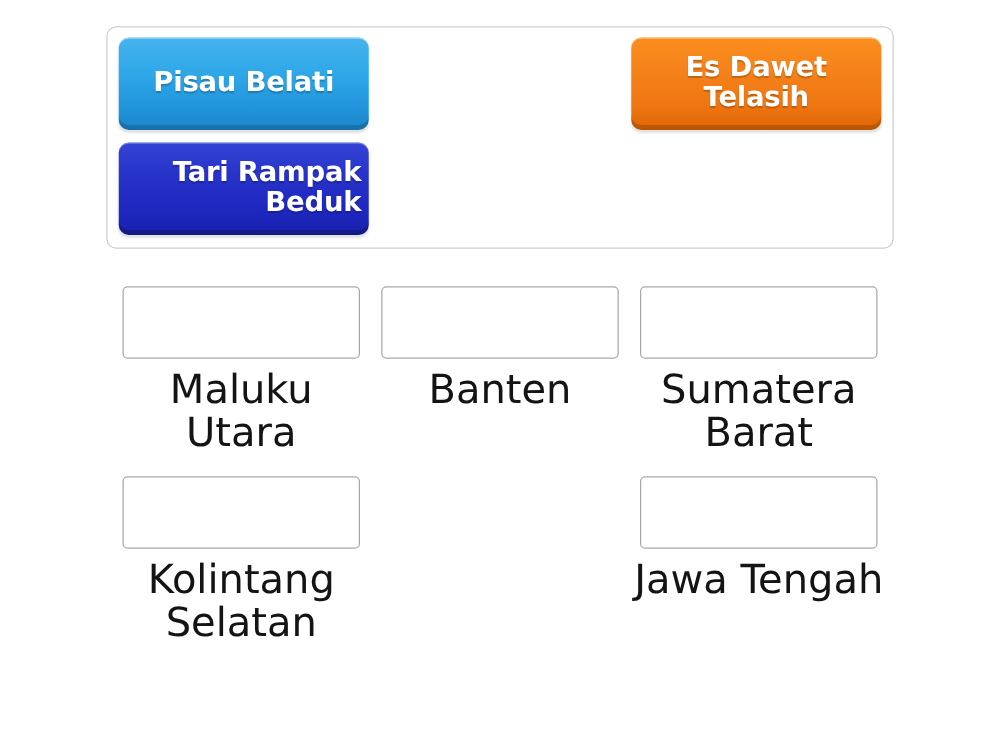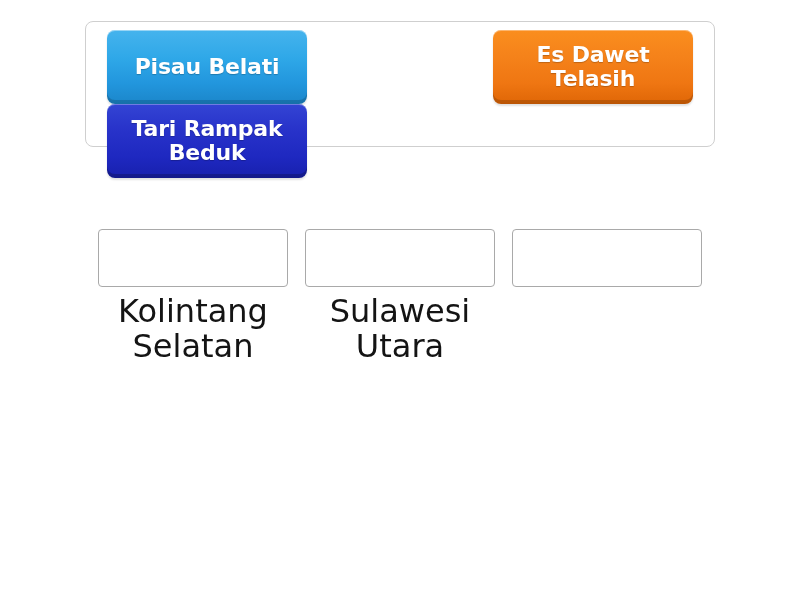--- a/index.html
+++ b/index.html
@@ -14,26 +14,26 @@
     overflow: hidden;
     position: relative;
   }
 
   
   #tile-tray {
     position: absolute;
     left: 85px;
     top: 21px;
     width: 630px;
-    height: 126px;
+    height: 178px;
     box-sizing: border-box;
     border: 1px solid #cfcfcf;
     border-radius: 8px;
     background: #ffffff;
-    padding: 8px 21px;
+    padding: 8px 9px;
     display: flex;
     flex-direction: column;
     justify-content: space-between;
   }
   .tile-row {
     display: flex;
     flex-direction: row;
     justify-content: space-between;
     height: 76px;
   }
@@ -91,20 +91,21 @@
     background: linear-gradient(to bottom, #d977e8 0%, #d263e2 32%, #c94ed9 70%, #bd3ccd 100%);
     box-shadow: inset 0 1px 0 rgba(255,255,255,0.38),
                 inset 0 -4px 0 rgba(0,0,0,0.14),
                 0 2px 2px rgba(0,0,0,0.12);
   }
   .tile.c-navy {
     background: linear-gradient(to bottom, #3344d4 0%, #2833ca 34%, #1e28c0 72%, #1820ad 100%);
     box-shadow: inset 0 1px 0 rgba(255,255,255,0.30),
                 inset 0 -4px 0 rgba(0,0,0,0.20),
                 0 2px 2px rgba(0,0,0,0.12);
+    text-align: right;
   }
 
   
   #dropzone-area {
     position: absolute;
     left: 98px;
     top: 229px;
     width: 604px;
   }
   .dz-row {
@@ -155,28 +156,39 @@
   <div class="tile-row">
     <div class="tile c-navy">
       <span class="tile-label">Tari Rampak Beduk</span>
     </div>
   </div>
 
 </div>
 
 <div id="dropzone-area">
 
+  <div class="dz-row">
+    <div class="dz-cell">
+      <div class="dropzone"></div>
+      <div class="dz-label">Maluku Utara</div>
+    </div>
+    <div class="dz-cell">
+      <div class="dropzone"></div>
+      <div class="dz-label">Banten</div>
+    </div>
+    <div class="dz-cell">
+      <div class="dropzone"></div>
+      <div class="dz-label">Sumatera Barat</div>
+    </div>
+  </div>
 
   <div class="dz-row">
     <div class="dz-cell">
       <div class="dropzone"></div>
       <div class="dz-label">Kolintang Selatan</div>
     </div>
     <div class="dz-cell">
       <div class="dropzone"></div>
-      <div class="dz-label">Sulawesi Utara</div>
-    </div>
-    <div class="dz-cell">
-      <div class="dropzone"></div>
+      <div class="dz-label">Jawa Tengah</div>
     </div>
   </div>
 
 </div>
 
 </body></html>

